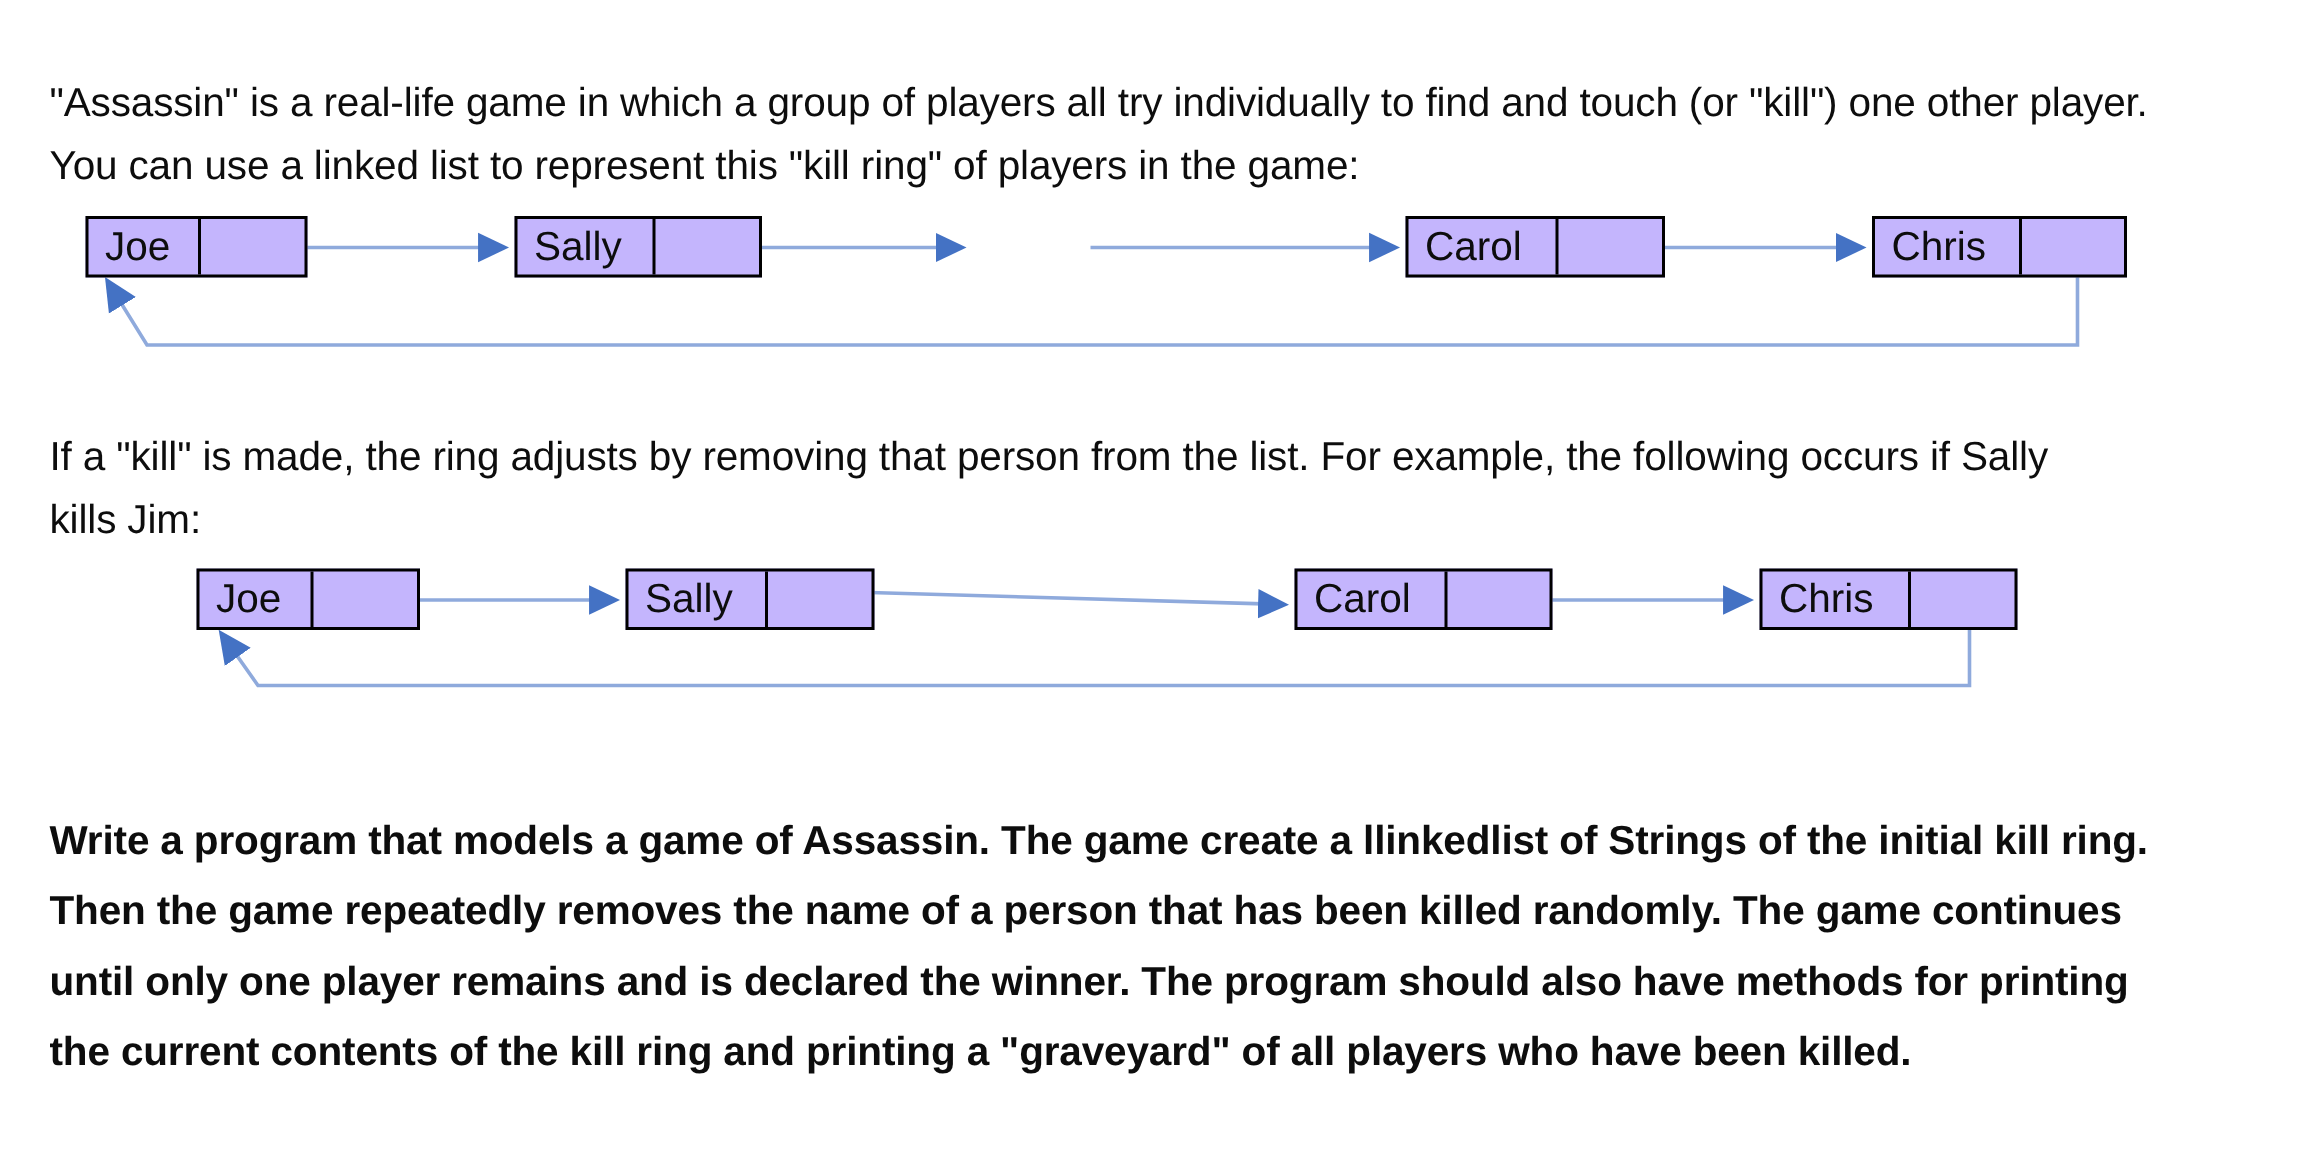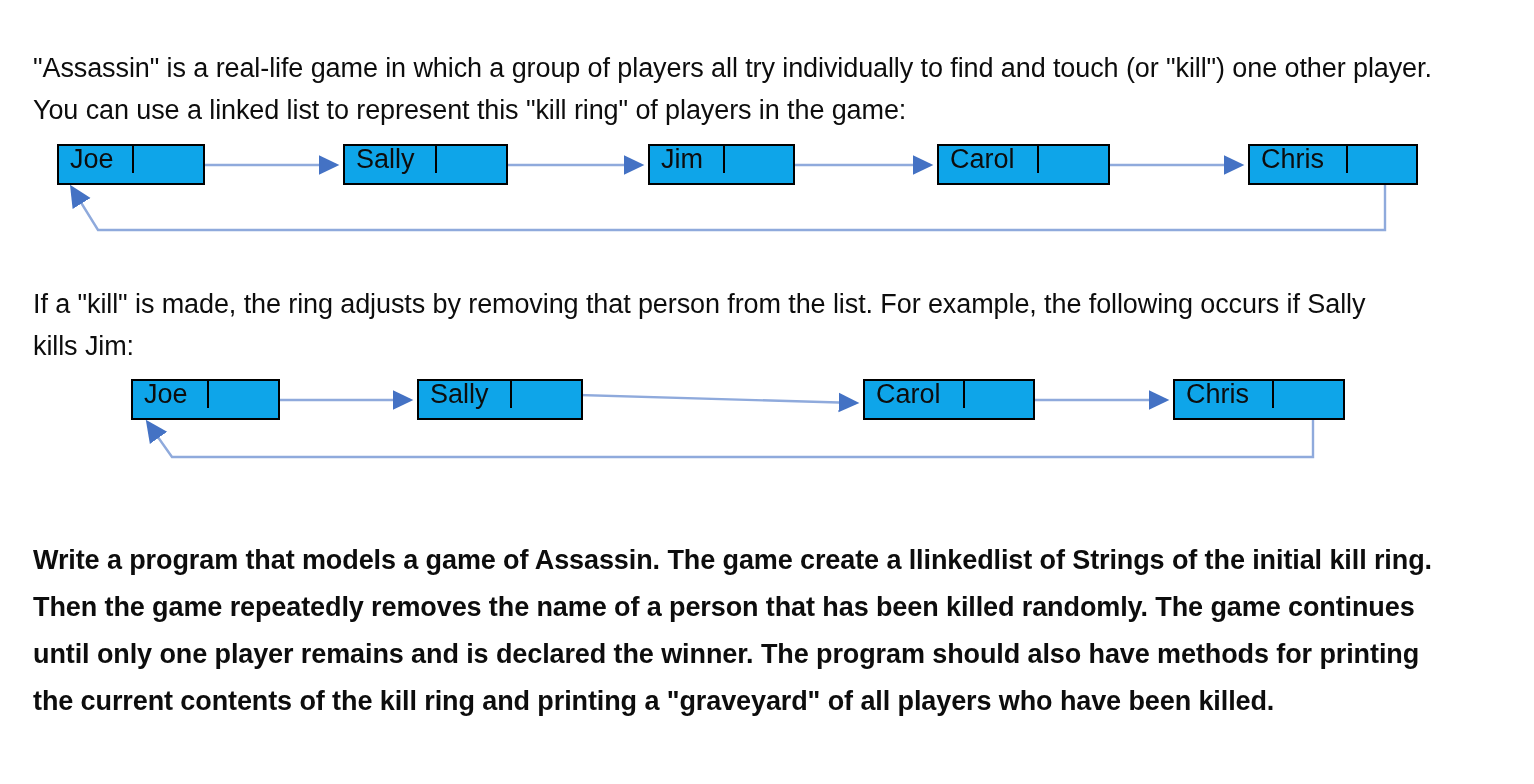--- a/index.html
+++ b/index.html
@@ -49,24 +49,23 @@
     width: 1534px;
     height: 115px;
     overflow: visible;
   }
 
   
   .node {
     position: absolute;
     display: flex;
     border: 2.5px solid #000000;
-    background: #0ea5e9;
+    background: #c4b5fd;
     box-sizing: border-box;
     height: 41px;
-    flex-direction: column;
   }
   .node .cell-name {
     display: flex;
     align-items: center;
     justify-content: flex-start;
     padding-left: 11px;
     box-sizing: border-box;
     border-right: 2.5px solid #000000;
     font-size: 27px;
     line-height: 1;
@@ -105,24 +104,20 @@
       <line x1="1030" y1="35" x2="1241" y2="35" stroke="#8FAADC" stroke-width="2.4" marker-end="url(#ah1)"></line>
 
       <path d="M1385,52 L1385,100 L98,100 L72,58" fill="none" stroke="#8FAADC" stroke-width="2.4" marker-end="url(#ah1b)"></path>
     </svg>
   <div class="node" style="left: 57px; top: 14px; width: 148px;">
         <div class="cell-name" style="width: 75px;">Joe</div>
         <div class="cell-next"></div>
       </div>
       <div class="node" style="left: 343px; top: 14px; width: 165px;">
         <div class="cell-name" style="width: 92px;">Sally</div>
-        <div class="cell-next"></div>
-      </div>
-      <div class="node" style="left: 648px; top: 14px; width: 147px;">
-        <div class="cell-name" style="width: 75px;">Jim</div>
         <div class="cell-next"></div>
       </div>
       <div class="node" style="left: 937px; top: 14px; width: 173px;">
         <div class="cell-name" style="width: 100px;">Carol</div>
         <div class="cell-next"></div>
       </div>
       <div class="node" style="left: 1248px; top: 14px; width: 170px;">
         <div class="cell-name" style="width: 98px;">Chris</div>
         <div class="cell-next"></div>
       </div>

